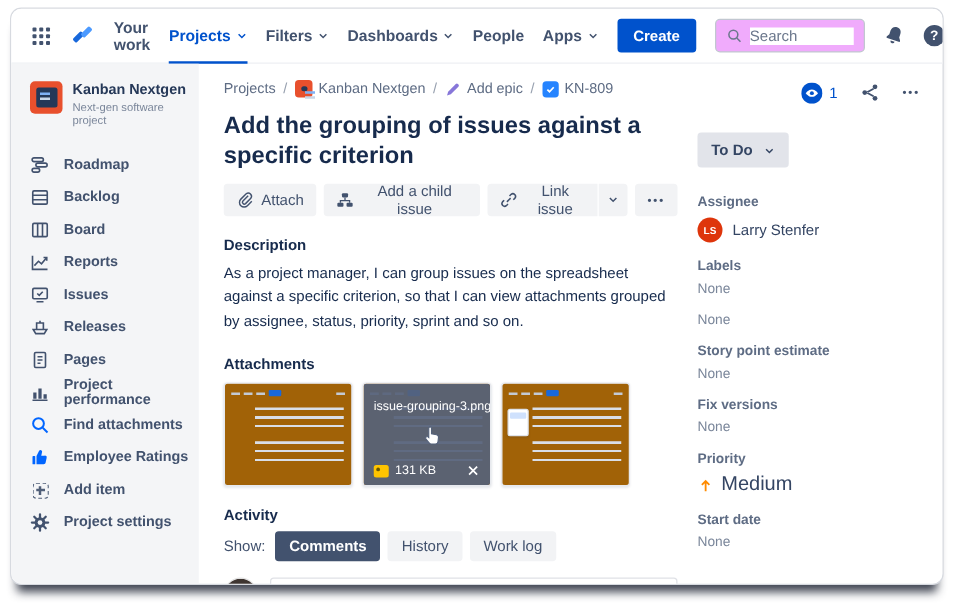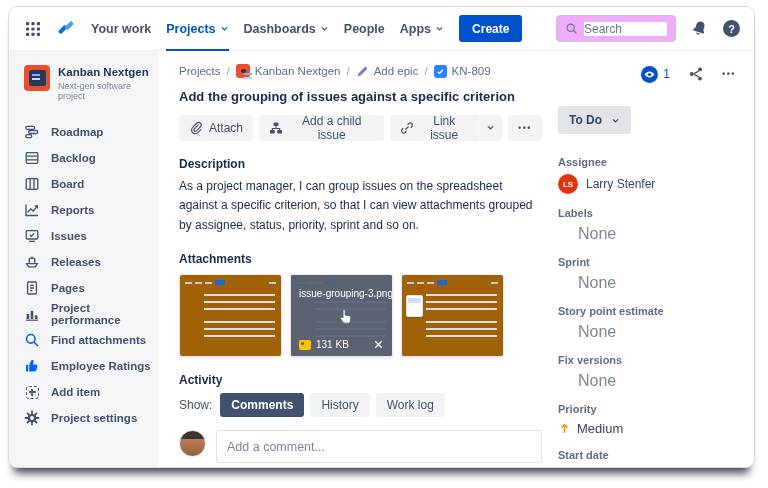--- a/index.html
+++ b/index.html
@@ -63,21 +63,21 @@
   .col-left { flex:1; min-width:0; }
   .col-right { width:182px; flex:none; }
 
   .breadcrumb { display:flex; align-items:center; gap:6px; font-size:11.5px;
     color:#5E6C84; white-space:nowrap; }
   .crumb { display:flex; align-items:center; gap:5px; cursor:pointer; }
   .sep { color:#97A0AF; }
   .task-badge { width:13px; height:13px; background:#2684FF; border-radius:3px;
     display:flex; align-items:center; justify-content:center; }
 
-  .issue-title { margin-top:11px; font-size:13px; font-weight:bold; color:#172B4D;
+  .issue-title { margin-top:11px; font-size:19px; font-weight:bold; color:#172B4D;
     line-height:1.28; max-width:350px; }
 
   .actions { margin-top:9px; display:flex; align-items:center; gap:6px; }
   .abtn { display:inline-flex; align-items:center; gap:6px; background:#F2F3F5;
     border:0; border-radius:3px; height:26px; padding:0 10px; font-size:12px;
     color:#42526E; cursor:pointer; font-family:inherit; }
   .abtn .icon { color:#42526E; }
   .split { display:flex; gap:1px; }
   .split .abtn:first-child { border-radius:3px 0 0 3px; }
   .split .abtn:last-child { border-radius:0 3px 3px 0; padding:0 7px; }
@@ -135,28 +135,28 @@
     padding-right:4px; height:20px; }
   .watchers { display:flex; align-items:center; gap:5px; cursor:pointer; }
   .watch-count { font-size:12px; color:#0052CC; }
   .share-icon, .more-nav { color:#42526E; cursor:pointer; }
   .status-btn { margin-top:22px; display:inline-flex; align-items:center; gap:9px;
     background:#E2E4EA; border:0; border-radius:3px; padding:7px 11px; font-size:12px;
     font-weight:bold; color:#344563; cursor:pointer; font-family:inherit; }
   .fields { margin-top:22px; display:flex; flex-direction:column; }
   .field { margin-bottom:13px; }
   .f-label { font-size:11px; font-weight:bold; color:#5E6C84; margin-bottom:6px; }
-  .f-value { font-size:16px; color:#7A869A;margin-left:20px; }
+  .f-value { font-size:11px; color:#7A869A; }
   .f-user { display:flex; align-items:center; gap:8px; cursor:pointer; }
   .ls-avatar { width:20px; height:20px; border-radius:50%; background:#DE350B;
     color:#fff; font-size:8px; font-weight:bold; display:flex; align-items:center;
     justify-content:center; }
   .f-user .name { font-size:12px; color:#344563; }
   .f-priority { display:flex; align-items:center; gap:6px; }
-  .f-priority .name { font-size:13px; color:#344563; }
+  .f-priority .name { font-size:16px; color:#344563; }
 </style>
 </head>
 <body>
 
 <div class="card">
 
   <div class="navbar">
     <span class="icon">
       <svg width="16" height="16" viewBox="0 0 16 16" fill="#42526E">
           <rect x="1" y="1" width="3.2" height="3.2" rx="0.8"></rect>
@@ -176,20 +176,26 @@
           <rect x="8.5" y="4.5" width="9.5" height="4.2" rx="1.2" transform="rotate(-45 13.25 6.6)" fill="#4C9AFF"></rect>
         </svg>
     </span>
     <span class="nav-item">
         <span>Your work</span>
       </span>
     <span class="nav-item active">
         <span>Projects</span>
       <svg class="chev" viewBox="0 0 12 12" fill="none">
           <path d="M2.5 4.5L6 8l3.5-3.5" stroke="#0052CC" stroke-width="1.6"></path>
+        </svg>
+      </span>
+    <span class="nav-item">
+        <span>Filters</span>
+      <svg class="chev" viewBox="0 0 12 12" fill="none">
+          <path d="M2.5 4.5L6 8l3.5-3.5" stroke="#42526E" stroke-width="1.6"></path>
         </svg>
       </span>
     <span class="nav-item">
         <span>Dashboards</span>
       <svg class="chev" viewBox="0 0 12 12" fill="none">
           <path d="M2.5 4.5L6 8l3.5-3.5" stroke="#42526E" stroke-width="1.6"></path>
         </svg>
       </span>
     <span class="nav-item">
         <span>People</span>
@@ -541,21 +547,20 @@
             <div class="f-user">
               <span class="ls-avatar">LS</span>
               <span class="name">Larry Stenfer</span>
             </div>
           </div>
           <div class="field">
             <div class="f-label">Labels</div>
             <div class="f-value">None</div>
           </div>
           <div class="field">
-            <div class="f-label">Sprint</div>
             <div class="f-value">None</div>
           </div>
           <div class="field">
             <div class="f-label">Story point estimate</div>
             <div class="f-value">None</div>
           </div>
           <div class="field">
             <div class="f-label">Fix versions</div>
             <div class="f-value">None</div>
           </div>

